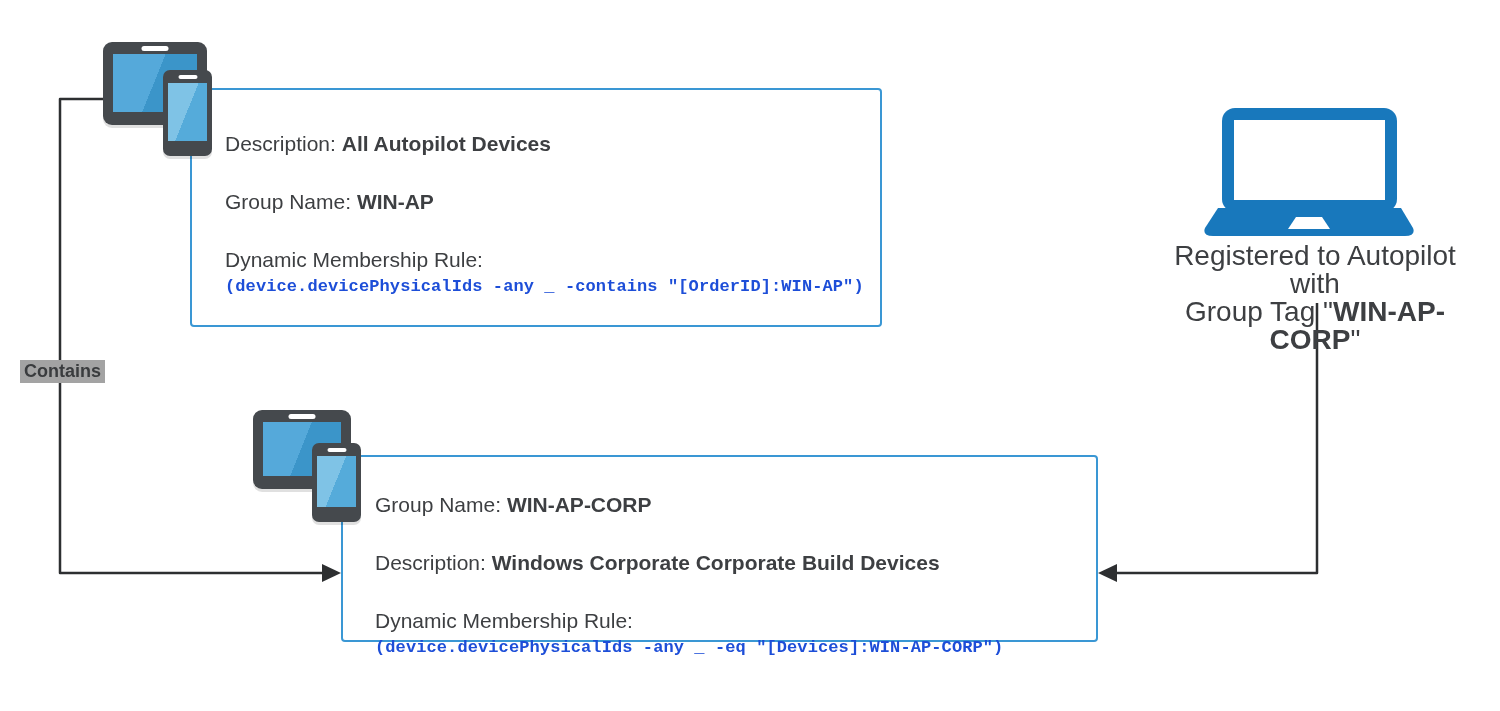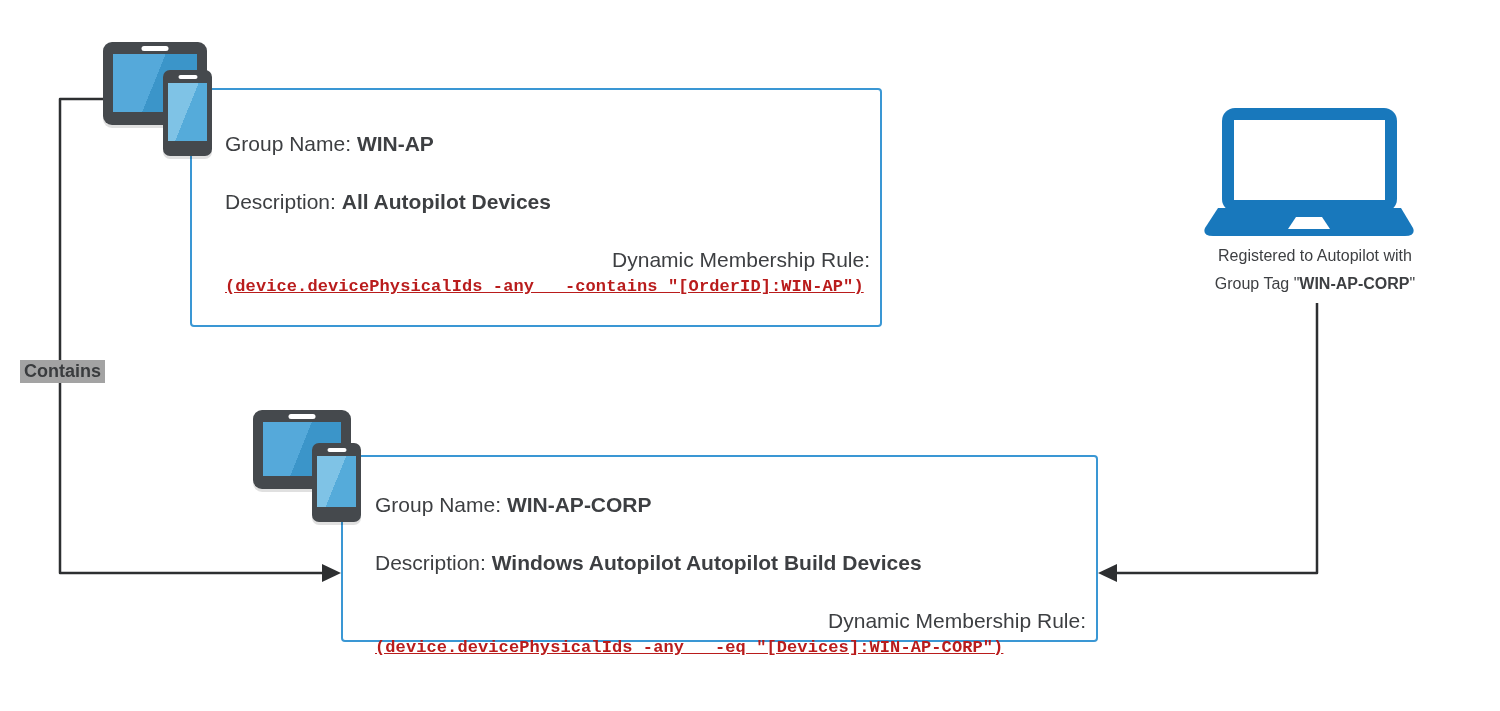--- a/index.html
+++ b/index.html
@@ -7,27 +7,26 @@
     position:relative;width:1500px;height:711px;background:#ffffff;overflow:hidden;
     font-family:"Liberation Sans",sans-serif;color:#3d3f42;
   }
   .connectors{position:absolute;left:0;top:0;width:1500px;height:711px;pointer-events:none;}
 
   
   .gbox{position:absolute;background:#ffffff;border:2px solid #3a97d4;border-radius:4px;box-sizing:border-box;}
   .gbox-1{left:190px;top:88px;width:692px;height:239px;padding:40px 10px 0 33px;}
   .gbox-2{left:341px;top:455px;width:757px;height:187px;padding:34px 10px 0 32px;}
   .gbox p{margin:0 0 31px 0;font-size:21px;line-height:27px;font-weight:400;}
-  .gbox p.rule-label{margin-bottom:2px;text-align:right;}
+  .gbox p.rule-label{margin-bottom:2px;}
   .gbox b{font-weight:700;}
   .rule-code{
     font-family:"Liberation Mono","DejaVu Sans Mono",monospace;
-    font-weight:700;font-size:17px;line-height:24px;letter-spacing:0.1px;color:#b91c1c;
+    font-weight:700;font-size:17px;line-height:24px;letter-spacing:0.1px;color:#1d4ed8;
     white-space:nowrap;
-    text-decoration:underline;
   }
 
   
   .devices{position:absolute;}
   .tablet,.phone{position:absolute;background:#45494d;box-sizing:border-box;}
   .tablet{border-radius:9px;box-shadow:0 3px 0 rgba(0,0,0,0.12);}
   .tablet .screen{position:absolute;left:10px;right:10px;top:12px;bottom:13px;
     background:linear-gradient(112deg,#55a9da 49%,#3b95c9 49%);}
   .tablet .cam{position:absolute;top:4px;left:50%;transform:translateX(-50%);
     width:27px;height:5px;border-radius:3px;background:#ffffff;}
@@ -42,21 +41,21 @@
   .devices-1 .phone{left:63px;top:30px;width:49px;height:86px;}
   .devices-2{left:250px;top:408px;width:115px;height:115px;}
   .devices-2 .tablet{left:3px;top:2px;width:98px;height:79px;}
   .devices-2 .phone{left:62px;top:35px;width:49px;height:79px;}
 
   
   .laptop{position:absolute;left:1204px;top:105px;width:210px;height:134px;}
 
   .laptop-caption{
     position:absolute;left:1155px;top:242px;width:320px;text-align:center;
-    font-size:16px;line-height:28px;color:#3d3f42;
+    font-size:28px;line-height:28px;color:#3d3f42;
   }
   .laptop-caption b{font-weight:700;}
 
   .contains-label{
     position:absolute;left:20px;top:360px;background:#a3a3a3;padding:1px 4px;
     font-size:18px;font-weight:700;color:#3a3c3e;
   }
 </style>
 </head>
 <body>
@@ -68,29 +67,29 @@
       <path d="M104,99 H60 V573 H324" fill="none" stroke="#2d2f31" stroke-width="2.5" stroke-linejoin="round"></path>
       <polygon points="322,564 341,573 322,582" fill="#2d2f31"></polygon>
     </g>
     <g>
       <path d="M1317,303 V573 H1116" fill="none" stroke="#2d2f31" stroke-width="2.5" stroke-linejoin="round"></path>
       <polygon points="1117,564 1098,573 1117,582" fill="#2d2f31"></polygon>
     </g>
   </svg>
 
   <div class="gbox gbox-1">
+    <p><span>Description: </span><b>All Autopilot Devices</b></p>
     <p><span>Group Name: </span><b>WIN-AP</b></p>
-    <p><span>Description: </span><b>All Autopilot Devices</b></p>
     <p class="rule-label">Dynamic Membership Rule:</p>
     <div class="rule-code">(device.devicePhysicalIds -any _ -contains "[OrderID]:WIN-AP")</div>
   </div>
 
   <div class="gbox gbox-2">
     <p><span>Group Name: </span><b>WIN-AP-CORP</b></p>
-    <p><span>Description: </span><b>Windows Autopilot Autopilot Build Devices</b></p>
+    <p><span>Description: </span><b>Windows Corporate Corporate Build Devices</b></p>
     <p class="rule-label">Dynamic Membership Rule:</p>
     <div class="rule-code">(device.devicePhysicalIds -any _ -eq "[Devices]:WIN-AP-CORP")</div>
   </div>
 
   <div class="devices devices-1">
     <div class="tablet">
       <div class="cam"></div>
       <div class="screen"></div>
     </div>
     <div class="phone">

